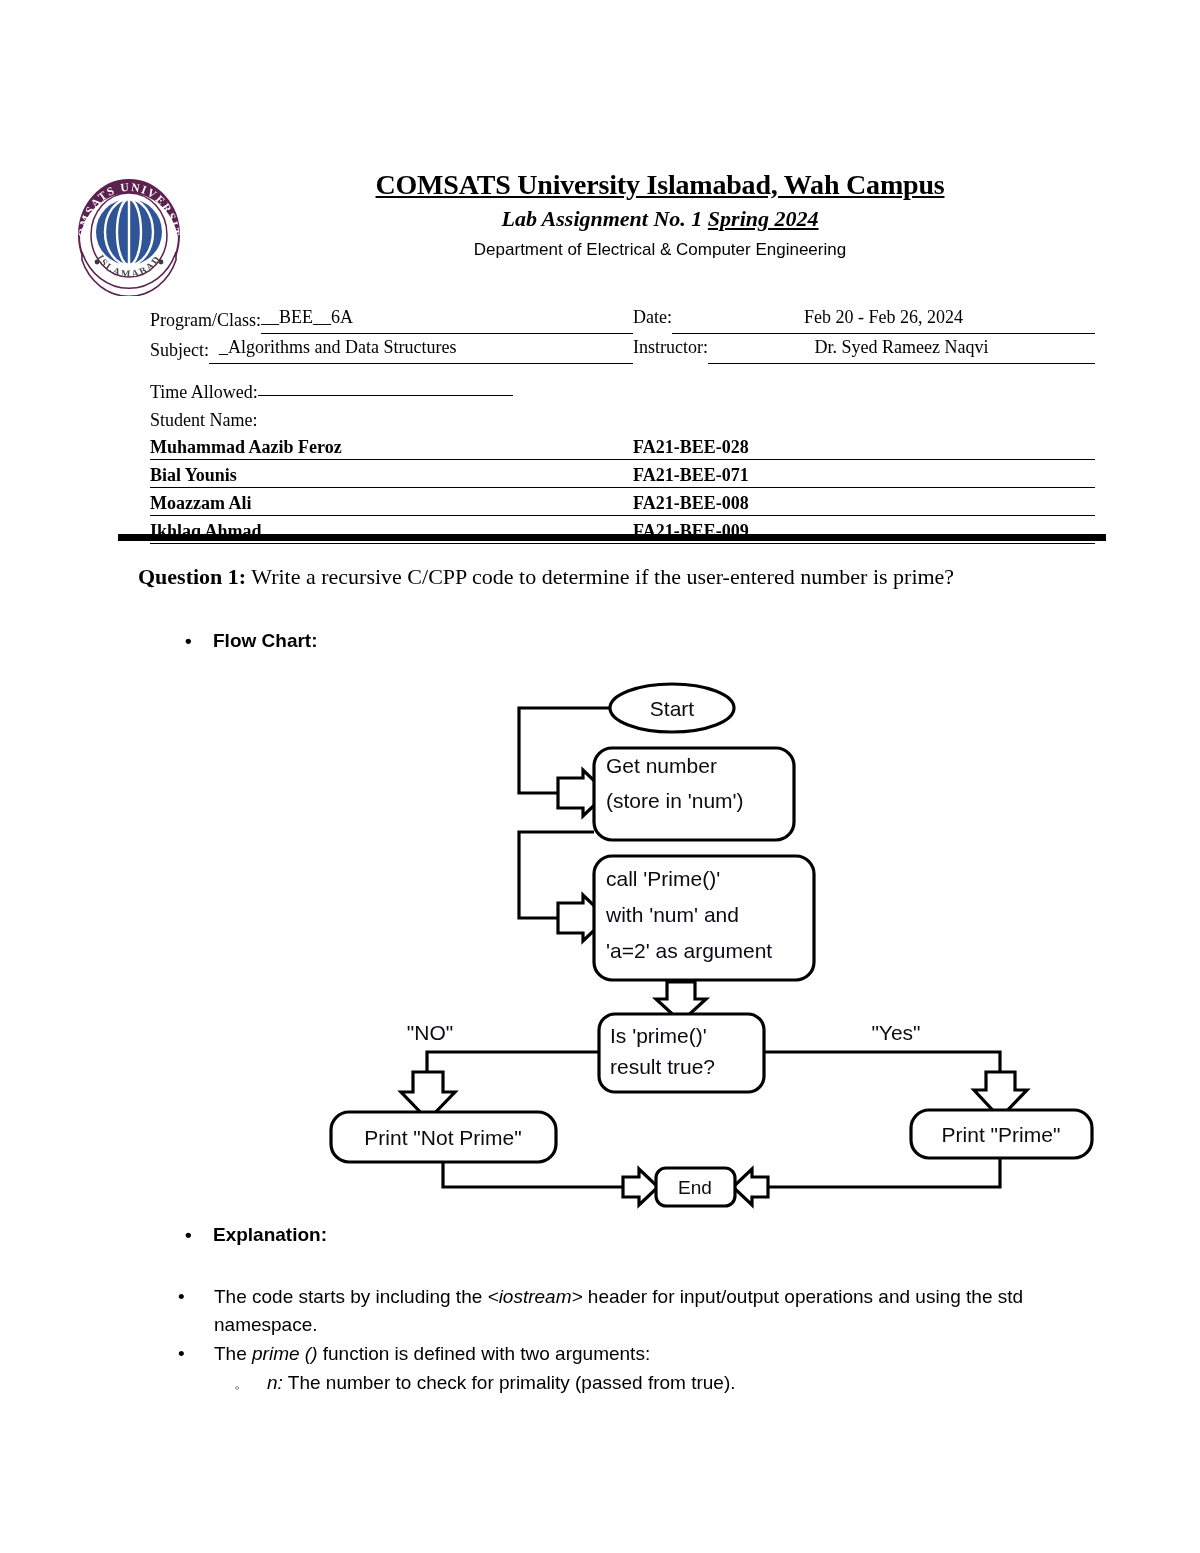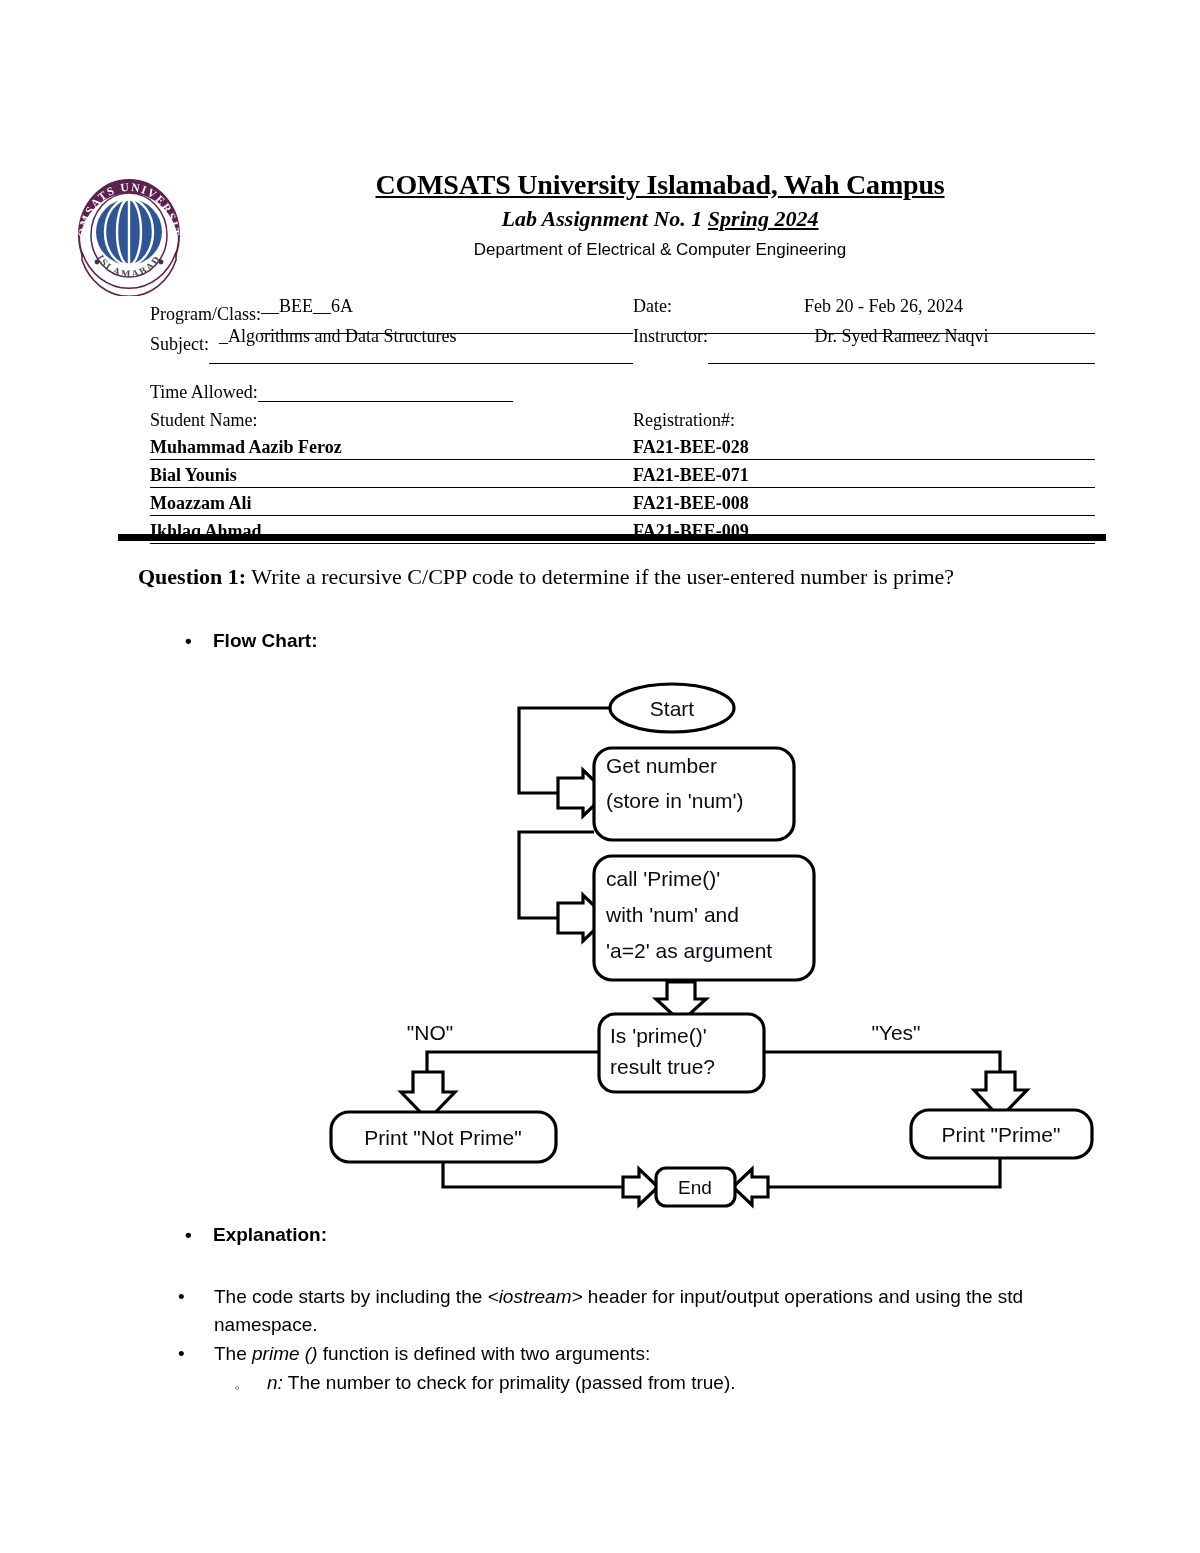--- a/index.html
+++ b/index.html
@@ -83,21 +83,21 @@
   .form-row.tight { height: 28px; }
   .fcol-left  { width: 483px; display: flex; align-items: center; }
   .fcol-right { width: 462px; display: flex; align-items: flex-start; }
 
   .flabel { white-space: nowrap; padding-bottom: 1px; }
   .fval {
     flex: 1 1 auto;
     border-bottom: 1.3px solid #000;
     white-space: nowrap;
     overflow: hidden;
-    padding-bottom: 16px;
+    padding-bottom: 5px;
     margin-left: 0;
   }
   .fval.center  { text-align: center; }
   .fval.lead    { text-indent: 10px; }
   .fval.nb      { border-bottom: none; }
   .name-val {
     flex: 1 1 auto;
     border-bottom: 1.3px solid #000;
     font-weight: bold;
     white-space: nowrap;
@@ -281,23 +281,20 @@
       <span class="flabel">Time Allowed:</span>
       <span class="fval" style="flex:0 0 255px"></span>
       <span class="fval nb"></span>
     </div>
   </div>
 
   <div class="form-row tight">
     <div class="fcol-left">
       <span class="flabel">Student Name:</span>
     </div>
-    <div class="fcol-right">
-      <span class="flabel">Registration#:</span>
-    </div>
   </div>
 
   <div class="form-row tight">
     <div class="fcol-left">
       <span class="name-val">Muhammad Aazib Feroz</span>
     </div>
     <div class="fcol-right">
       <span class="name-val">FA21-BEE-028</span>
     </div>
   </div>

